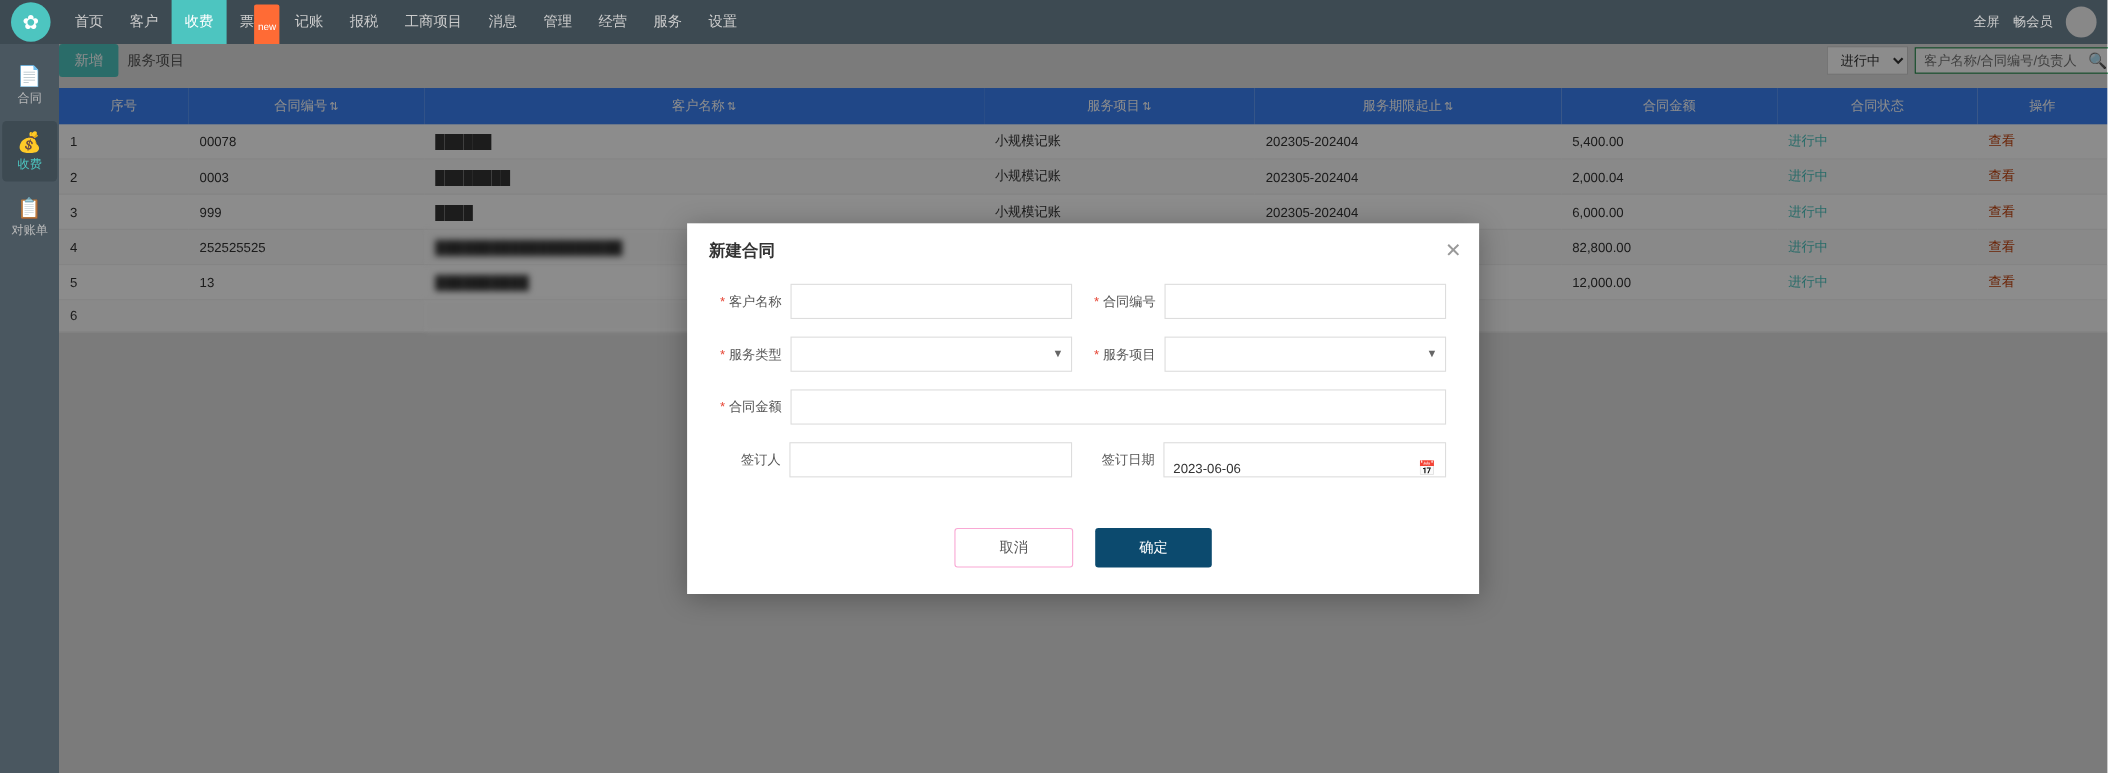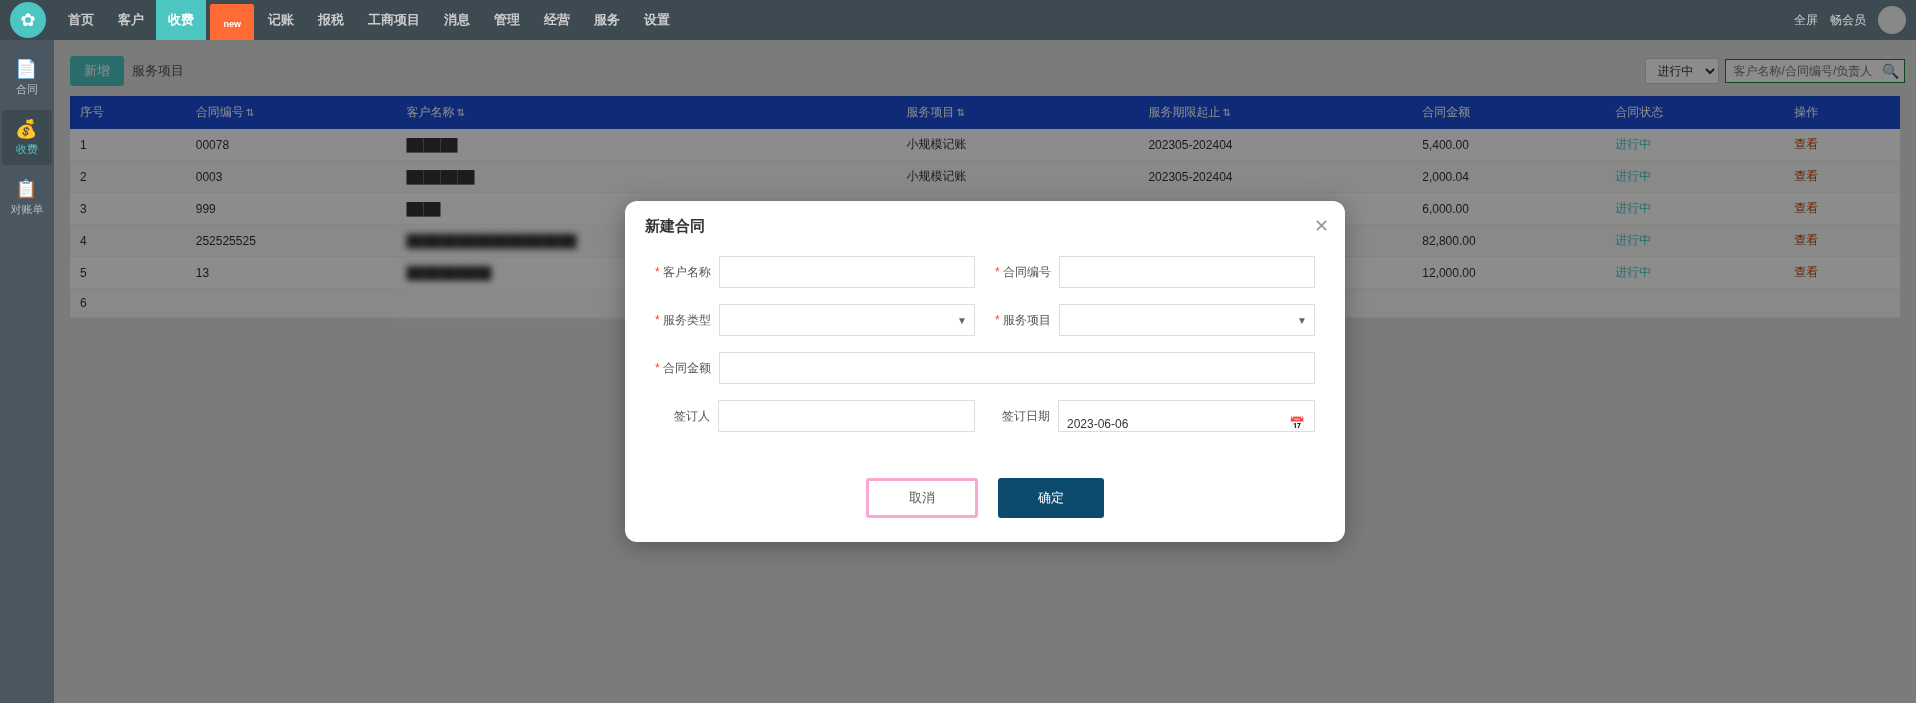--- a/index.html
+++ b/index.html
@@ -23,33 +23,32 @@
       color: white; font-size: 18px;
     }
     .top-nav .nav-item {
       padding: 0 12px;
       height: 40px;
       line-height: 40px;
       cursor: pointer;
       color: #ccc;
       font-size: 13px;
       position: relative;
-      font-weight: bold;
     }
     .top-nav .nav-item.active {
       background: #4dc5c0;
       color: white;
     }
     .top-nav .nav-item .new-badge {
       position: absolute;
       top: 4px; right: 2px;
       background: #ff6b35;
       color: white;
       font-size: 9px;
-      padding: 0 13px;
+      padding: 0 3px;
       border-radius: 2px;
     }
     .top-nav .nav-right {
       margin-left: auto;
       display: flex;
       align-items: center;
       gap: 12px;
       color: #ccc;
       font-size: 12px;
     }
@@ -89,21 +88,20 @@
     .sidebar-item.active { background: #3d4a52; color: #4dc5c0; }
     .sidebar-icon {
       font-size: 18px;
       margin-bottom: 2px;
     }
 
     
     .content-area {
       flex: 1;
       background: #e0e0e0;
-      padding: 16px;
       overflow: auto;
       position: relative;
     }
 
     
     .table-toolbar {
       display: flex;
       align-items: center;
       margin-bottom: 10px;
       gap: 8px;
@@ -152,24 +150,24 @@
       margin-left: -28px;
     }
 
     
     .data-table {
       width: 100%;
       border-collapse: collapse;
       background: white;
     }
     .data-table th {
-      background: #1d4ed8;
+      background: #3b82f6;
       color: white;
       padding: 8px 10px;
-      text-align: left;
+      text-align: center;
       font-size: 12px;
       font-weight: normal;
       white-space: nowrap;
     }
     .data-table td {
       padding: 7px 10px;
       border-bottom: 1px solid #f0f0f0;
       font-size: 12px;
       color: #333;
     }
@@ -193,21 +191,21 @@
       z-index: 100;
       display: flex;
       align-items: center;
       justify-content: center;
     }
 
     
     .modal {
       background: white;
       width: 720px;
-      border-radius: 12px;
+      border-radius: 0;
       box-shadow: 0 4px 24px rgba(0,0,0,0.3);
       position: relative;
     }
     .modal-header {
       padding: 16px 20px 10px;
       font-size: 15px;
       font-weight: bold;
       color: #333;
       border-bottom: none;
     }
@@ -278,21 +276,21 @@
       pointer-events: none;
     }
     .modal-footer {
       display: flex;
       justify-content: center;
       gap: 20px;
       padding: 10px 0 24px;
     }
     .btn-cancel {
       background: white;
-      border: 3px solid #f9a8d4;
+      border: 1px solid #f9a8d4;
       color: #555;
       padding: 8px 40px;
       font-size: 13px;
       cursor: pointer;
       border-radius: 3px;
     }
     .btn-confirm {
       background: #0c4a6e;
       border: none;
       color: white;

